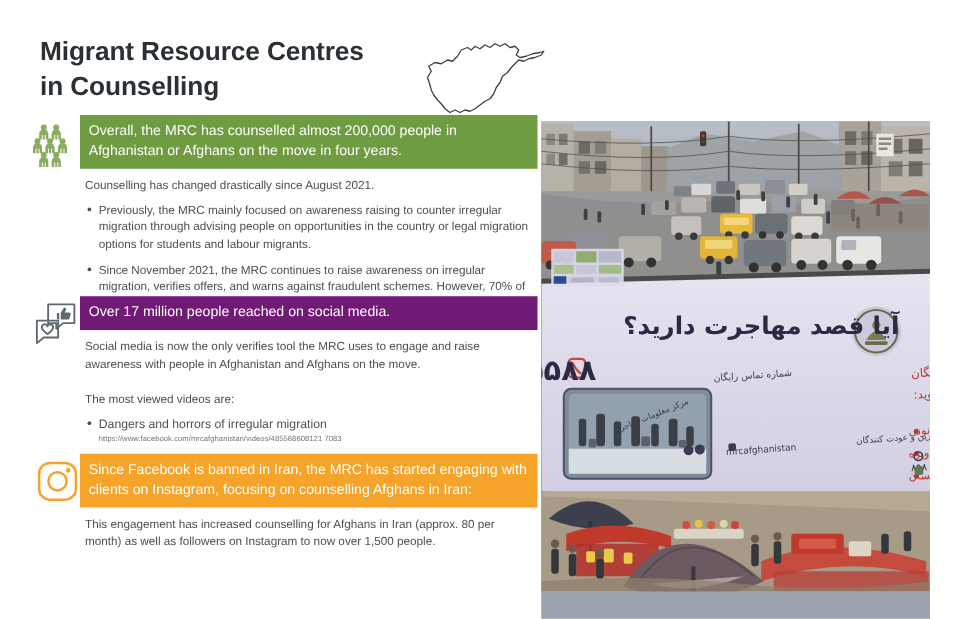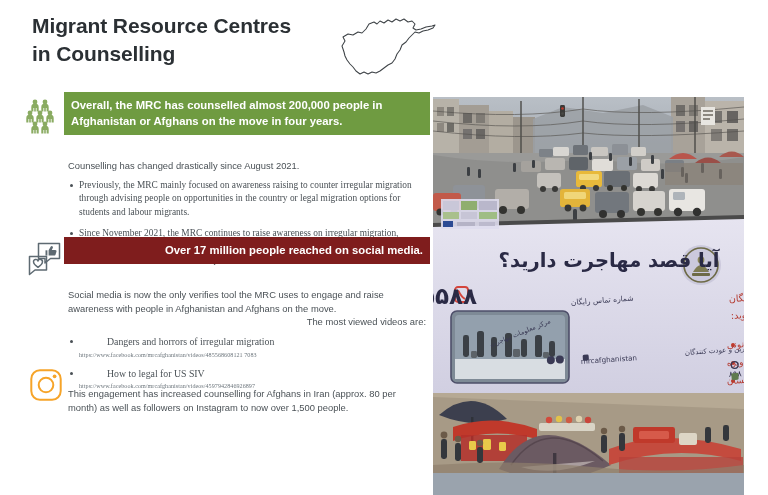--- a/index.html
+++ b/index.html
@@ -11,21 +11,21 @@
   }
   #page {
     position: relative;
     width: 768px; height: 495px;
     background: #ffffff;
   }
 
   
   .header {
     position: absolute;
-    left: 0; top: 0;
+    left: 0; top: 16px;
     width: 627px; height: 92px;
   }
   .title {
     position: absolute;
     left: 32px; top: 12px;
     width: 330px;
     font-size: 21px;
     font-weight: bold;
     line-height: 1.32;
     color: #2b3034;
@@ -63,61 +63,60 @@
   .block-body {
     position: absolute;
     left: 64px;
     width: 366px;
   }
 
   .banner {
     display: block;
     padding: 5px 7px 6px 7px;
     font-size: 11.3px;
-    font-weight: bold;
+    font-weight: normal;
     line-height: 1.42;
     color: #ffffff;
   }
   .banner-green  { background: #6f9b41; }
-  .banner-slate  { background: #7f1d1d; text-align: right; }
+  .banner-slate  { background: #701a75; }
   .banner-orange { background: #f6a429; }
 
   .body-text {
     font-size: 9.4px;
     line-height: 1.45;
     color: #4a5156;
     padding: 0 4px;
   }
-  .body-text p { margin-top: 24px; }
-  .body-text p.tight { margin-top: 0; text-align: right; }
+  .body-text p { margin-top: 6px; }
+  .body-text p.tight { margin-top: 15px; }
 
   ul.bullets {
     list-style: none;
     margin-top: 6px;
     padding: 0;
   }
   ul.bullets > li {
     position: relative;
     padding-left: 11px;
     margin-bottom: 7px;
     font-size: 9.4px;
     line-height: 1.45;
     color: #4a5156;
-    font-family: Liberation Serif, serif;
   }
   ul.bullets > li:last-child { margin-bottom: 0; }
   ul.bullets > li::before {
     content: "";
     position: absolute;
     left: 2px; top: 5px;
     width: 3px; height: 3px;
     border-radius: 50%;
     background: #4a5156;
   }
-  .vid-title { font-size: 9.8px; line-height: 1.35; color: #4a5156; margin-left: 28px; }
+  .vid-title { font-size: 9.8px; line-height: 1.35; color: #4a5156; }
   .vid-url {
     display: block;
     font-size: 6.1px;
     line-height: 1.5;
     color: #6c757c;
     margin-top: 1px;
     letter-spacing: 0.05px;
     word-break: break-all;
   }
 
@@ -234,20 +233,21 @@
 
     <div class="block block-3">
       <div class="icon-cell">
         <svg width="36" height="36" viewBox="0 0 36 36" xmlns="http://www.w3.org/2000/svg">
           <rect x="3.3" y="3.3" width="29.4" height="29.4" rx="8.6" fill="none" stroke="#f6a429" stroke-width="2"></rect>
           <circle cx="18" cy="18" r="7.3" fill="none" stroke="#f6a429" stroke-width="2"></circle>
           <circle cx="26.6" cy="9.3" r="1.85" fill="#f6a429"></circle>
         </svg>
       </div>
       <div class="block-body">
+        <div class="banner banner-orange">Since Facebook is banned in Iran, the MRC has started engaging with clients on Instagram, focusing on counselling Afghans in Iran:</div>
         <div class="body-text">
           <p>This engagement has increased counselling for Afghans in Iran (approx. 80 per month) as well as followers on Instagram to now over 1,500 people.</p>
         </div>
       </div>
     </div>
 
   </div>
 
   <div class="photo">
     <svg viewBox="0 0 311 376" xmlns="http://www.w3.org/2000/svg">

